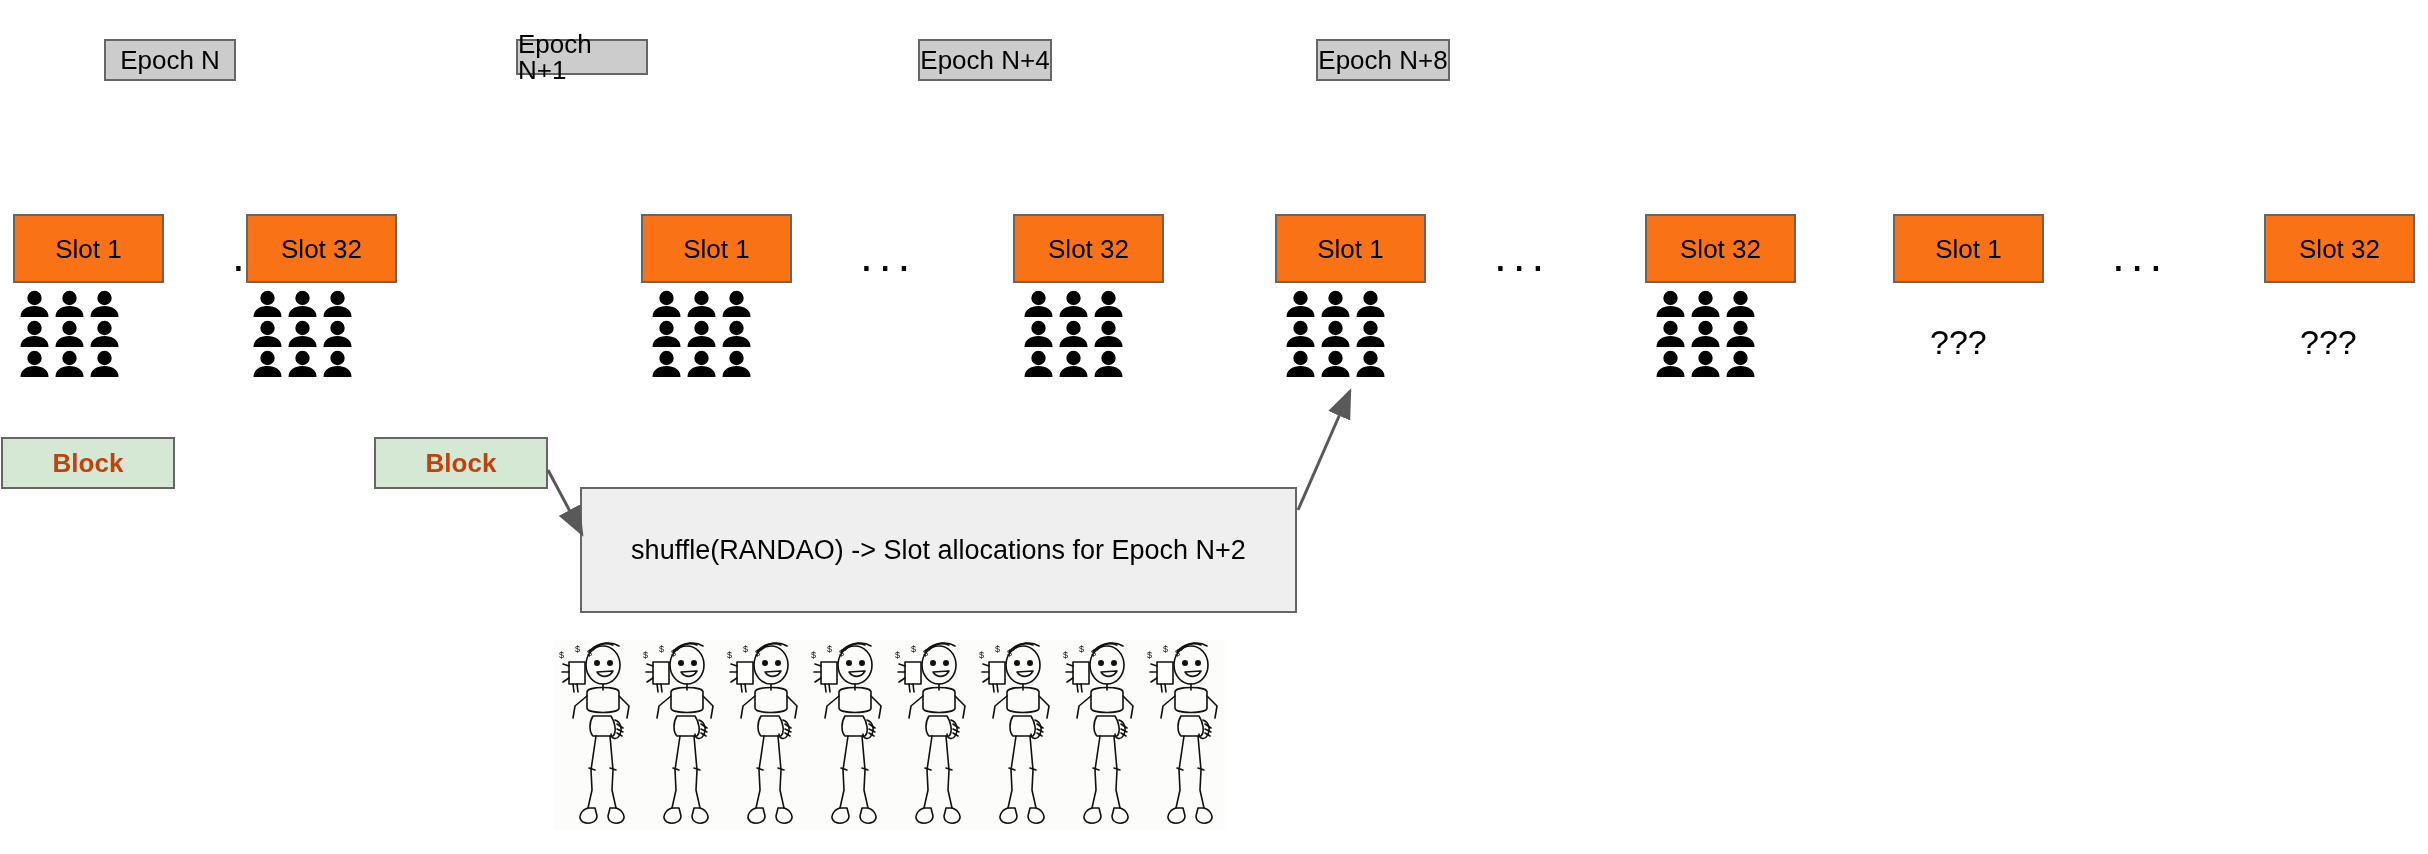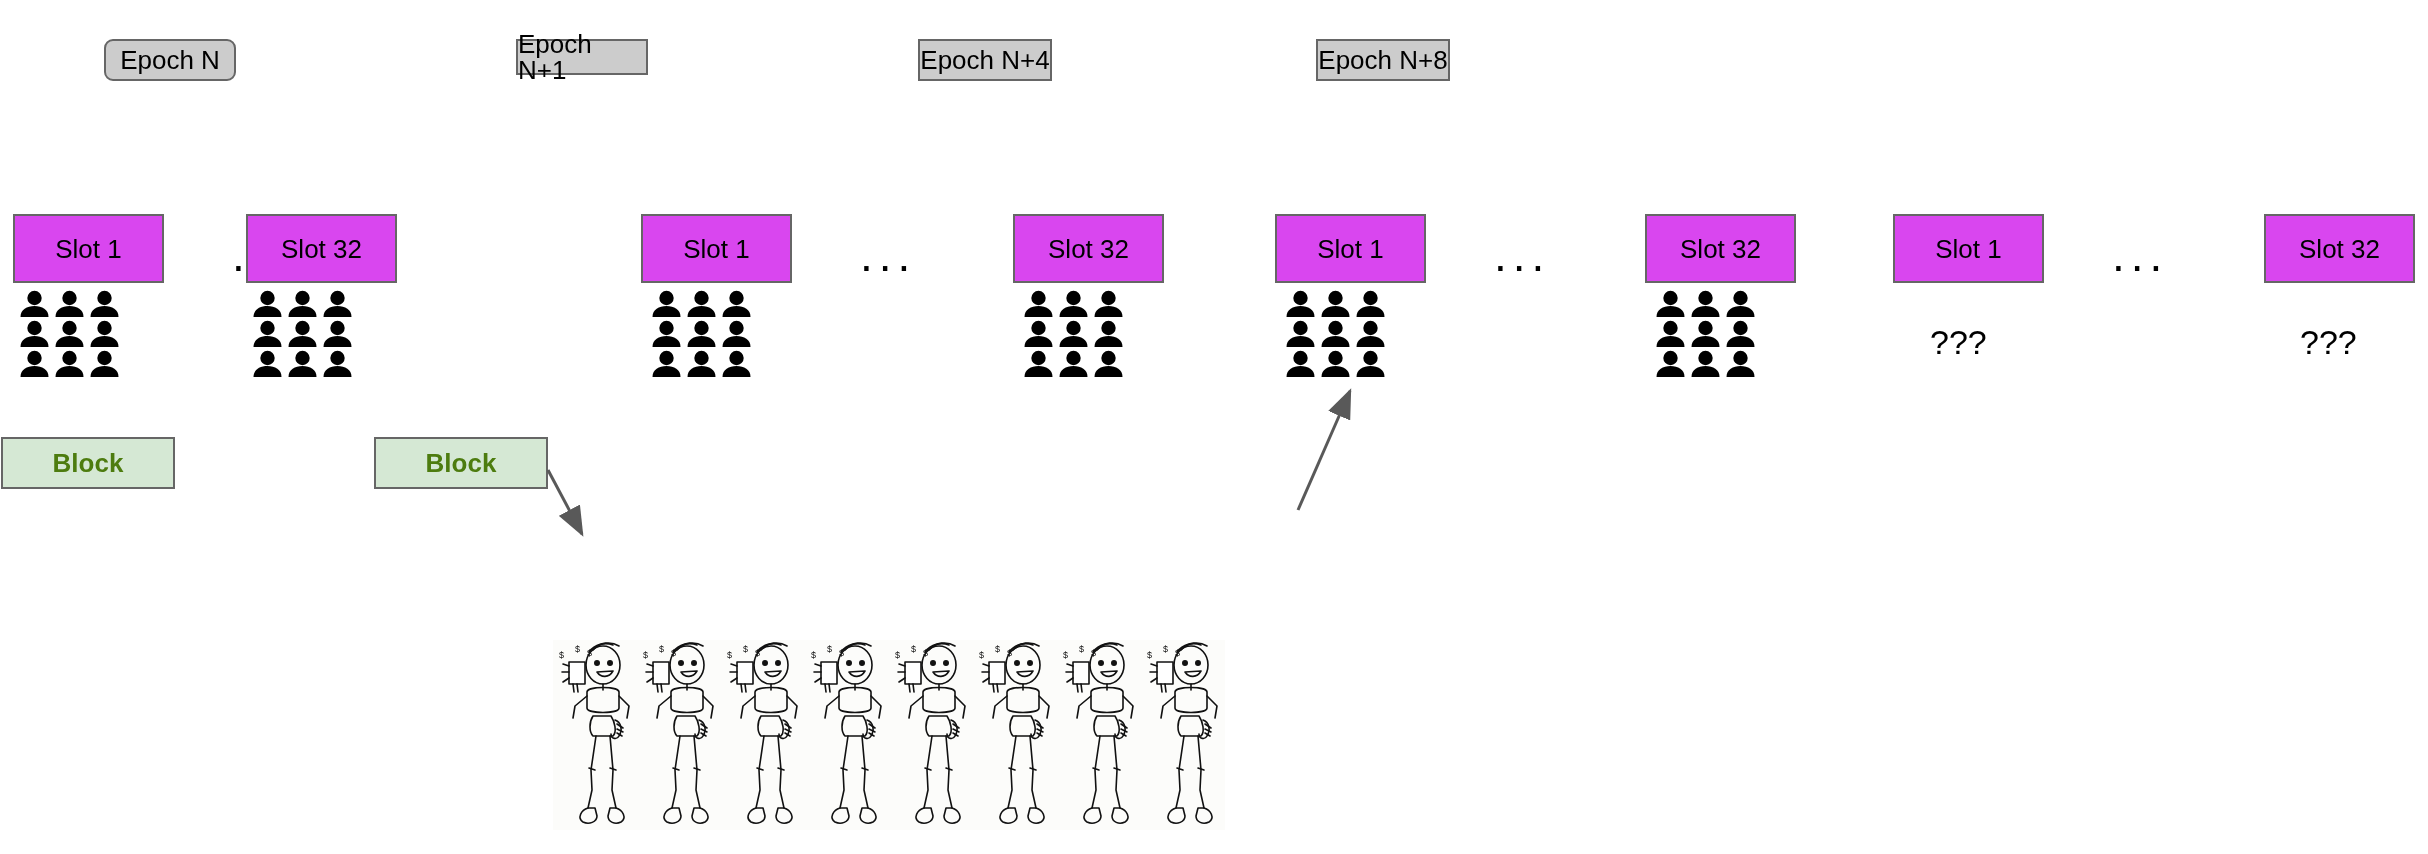--- a/index.html
+++ b/index.html
@@ -24,41 +24,41 @@
     box-sizing: border-box;
     display: flex;
     align-items: center;
     justify-content: center;
     font-size: 26px;
     color: #000000;
     line-height: 1;
   }
   .slot-box {
     position: absolute;
-    background: #d946ef;
+    background: #f97316;
     border: 2px solid #666666;
     box-sizing: border-box;
     display: flex;
     align-items: center;
     justify-content: center;
     font-size: 26px;
     color: #000000;
     line-height: 1;
   }
   .block-box {
     position: absolute;
     background: #d5e8d4;
     border: 2px solid #666666;
     box-sizing: border-box;
     display: flex;
     align-items: center;
     justify-content: center;
     font-size: 26px;
     font-weight: bold;
-    color: #4d7c0f;
+    color: #c2410c;
     line-height: 1;
   }
   .shuffle-box {
     position: absolute;
     background: #efefef;
     border: 2px solid #666666;
     box-sizing: border-box;
     display: flex;
     align-items: center;
     justify-content: center;
@@ -112,21 +112,21 @@
     height: 190px;
     background: #fcfcfa;
     display: block;
   }
 </style>
 </head>
 <body>
 
 <div id="canvas">
 
-  <div class="epoch-header" style="left:104px; top:39px; width:132px; height:42px;border-radius:9px;">Epoch N</div>
+  <div class="epoch-header" style="left:104px; top:39px; width:132px; height:42px;">Epoch N</div>
   <div class="epoch-header" style="left:516px; top:39px; width:132px; height:36px;">Epoch N+1</div>
   <div class="epoch-header" style="left:918px; top:39px; width:134px; height:42px;">Epoch N+4</div>
   <div class="epoch-header" style="left:1316px; top:39px; width:134px; height:42px;">Epoch N+8</div>
 
   <div class="slot-box" style="left:13px; top:214px; width:151px; height:69px;">Slot 1</div>
   <div class="ellipsis" style="left:232px; top:232px;">...</div>
   <div class="slot-box" style="left:246px; top:214px; width:151px; height:69px;">Slot 32</div>
 
   <div class="people-grid" style="left:18px; top:290px;">
     <svg class="person" viewBox="0 0 33 30">
@@ -373,20 +373,21 @@
       </svg>
   </div>
 
   <div class="slot-box" style="left:1893px; top:214px; width:151px; height:69px;">Slot 1</div>
   <div class="ellipsis" style="left:2112px; top:232px;">...</div>
   <div class="slot-box" style="left:2264px; top:214px; width:151px; height:69px;">Slot 32</div>
 
   <div class="unknown" style="left:1930px; top:325px;">???</div>
   <div class="unknown" style="left:2300px; top:325px;">???</div>
 
+  <div class="shuffle-box" style="left:580px; top:487px; width:717px; height:126px;">shuffle(RANDAO) -&gt; Slot allocations for Epoch N+2</div>
 
   <svg class="arrow-layer" viewBox="0 0 2428 854">
     <defs>
       <marker id="arrowhead" markerWidth="10" markerHeight="8" refX="9" refY="4" orient="auto">
         <polygon points="0 0, 10 4, 0 8" fill="#595959"></polygon>
       </marker>
     </defs>
     <line x1="548" y1="470" x2="582" y2="534" stroke="#595959" stroke-width="3" marker-end="url(#arrowhead)"></line>
     <line x1="1298" y1="510" x2="1350" y2="391" stroke="#595959" stroke-width="3" marker-end="url(#arrowhead)"></line>
   </svg>

